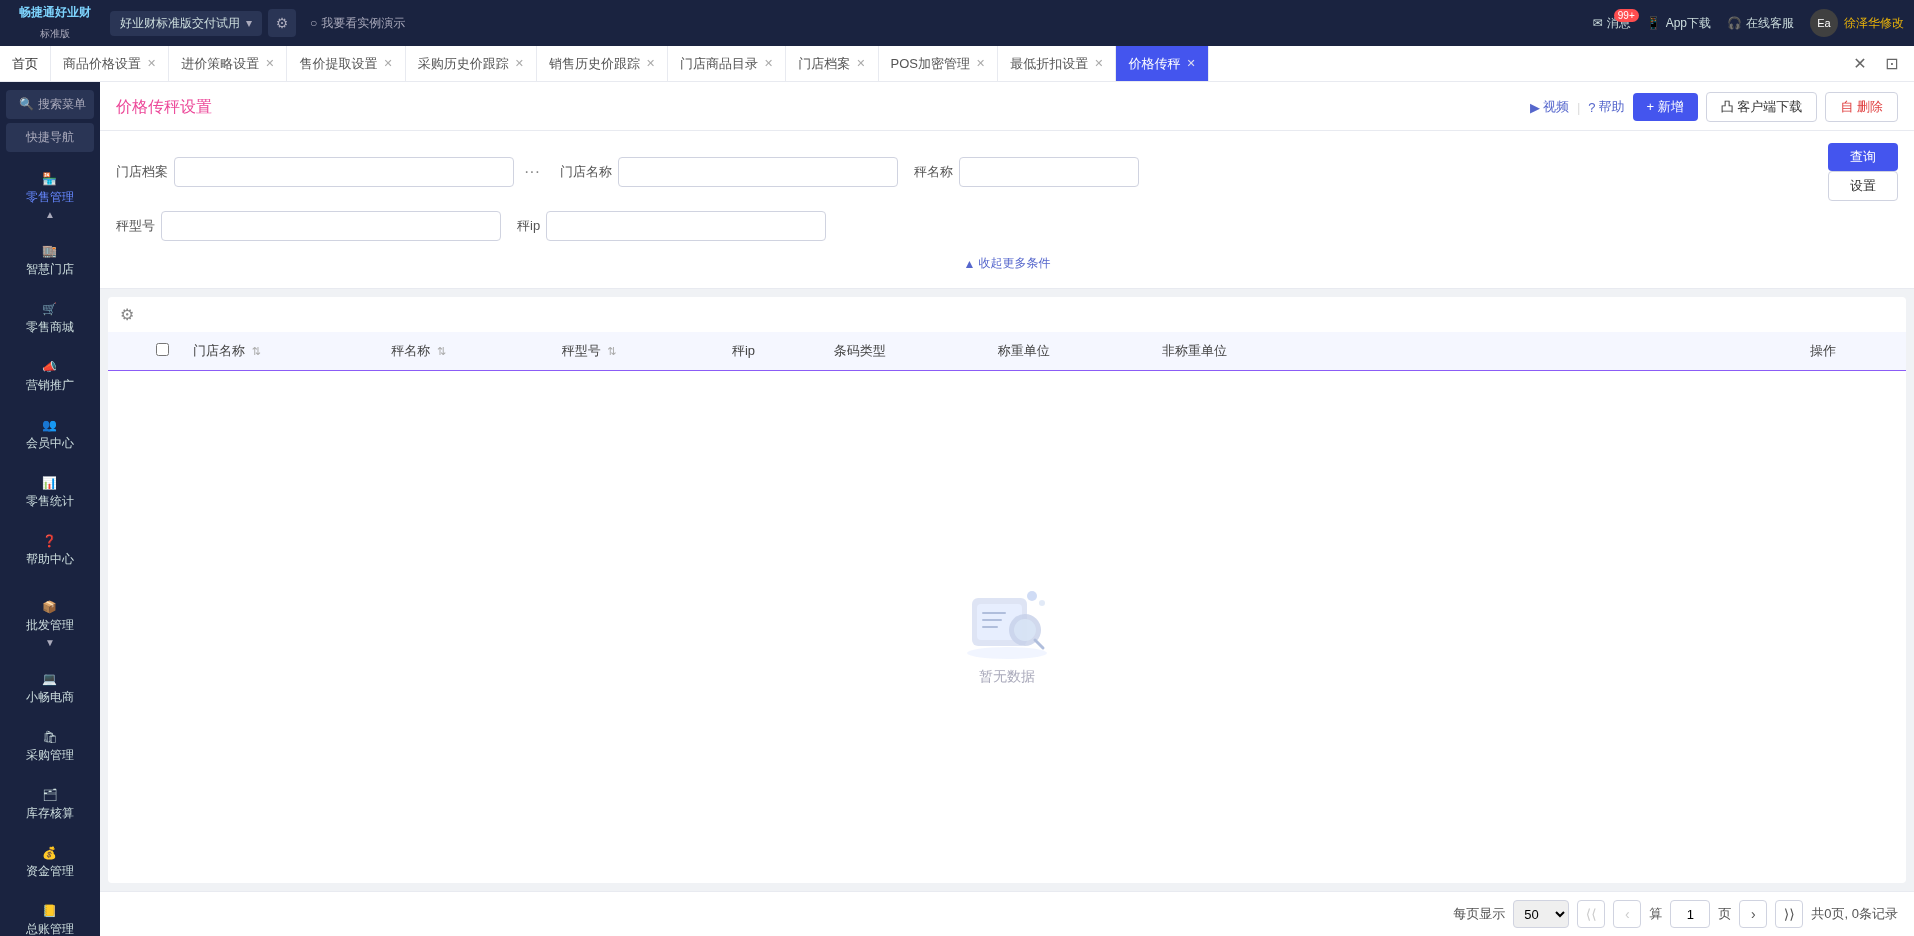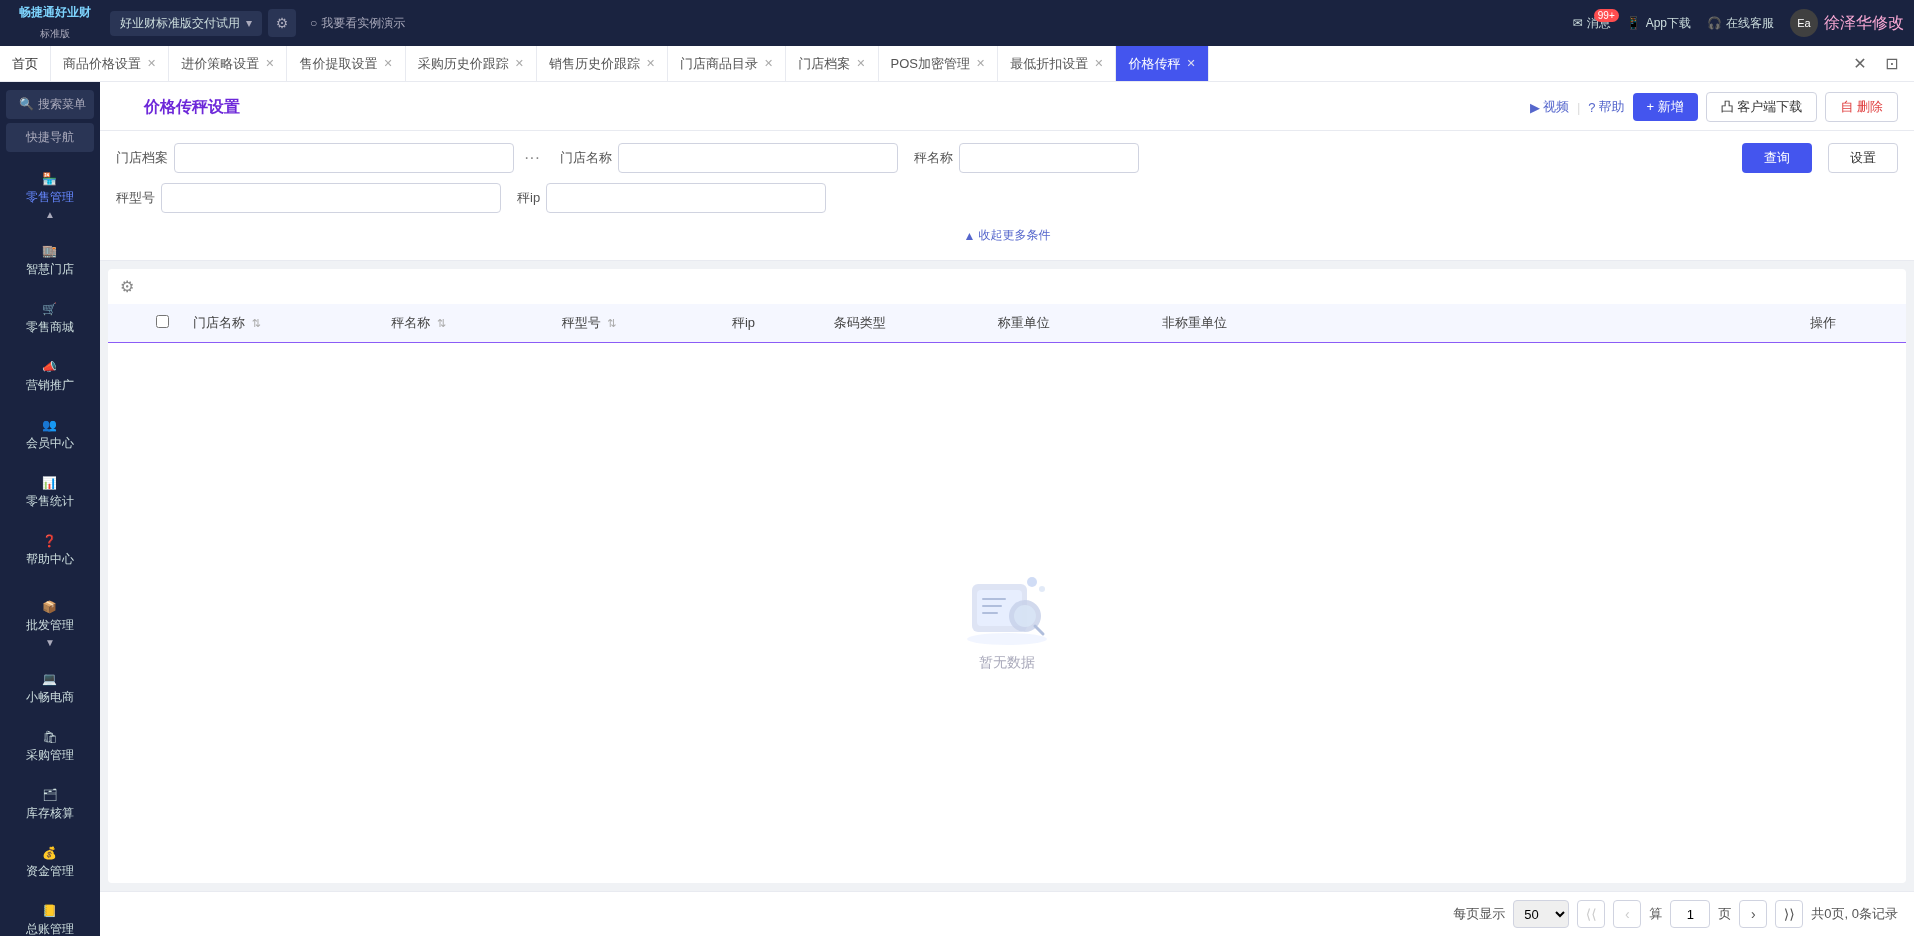--- a/index.html
+++ b/index.html
@@ -11,21 +11,21 @@
     .logo-title { color: #7dd3fc; font-size: 12px; font-weight: bold; line-height: 1.2; }
     .logo-sub { color: #aab; font-size: 10px; margin-top: 8px; }
     .version-selector { display: flex; align-items: center; background: #2a3555; border-radius: 4px; padding: 4px 10px; color: #cdd; font-size: 12px; cursor: pointer; margin-left: 10px; gap: 6px; }
     .version-selector .chevron { color: #aab; }
     .gear-btn { width: 28px; height: 28px; background: #2a3555; border-radius: 4px; display: flex; align-items: center; justify-content: center; margin-left: 6px; cursor: pointer; color: #aab; font-size: 14px; }
     .demo-link { display: flex; align-items: center; gap: 4px; color: #aab; font-size: 12px; margin-left: 14px; cursor: pointer; }
     .top-actions { margin-left: auto; display: flex; align-items: center; gap: 16px; }
     .top-action-item { display: flex; align-items: center; gap: 4px; color: #cdd; font-size: 12px; cursor: pointer; position: relative; }
     .badge { background: #ff4d4f; color: #fff; font-size: 10px; border-radius: 8px; padding: 1px 4px; position: absolute; top: -6px; right: -8px; }
     .user-avatar { width: 28px; height: 28px; background: #404040; border-radius: 50%; display: flex; align-items: center; justify-content: center; color: #fff; font-size: 11px; }
-    .user-name { color: #f9a8d4; font-size: 16px; }
+    .user-name { color: #eab308; font-size: 12px; }
 
     
     .nav-tabs-row { height: 36px; background: #fff; border-bottom: 1px solid #e8eaf0; display: flex; align-items: center; padding: 0 0 0 0; flex-shrink: 0; overflow-x: auto; }
     .nav-tabs-row::-webkit-scrollbar { display: none; }
     .nav-tab { height: 36px; padding: 0 12px; display: flex; align-items: center; gap: 4px; font-size: 13px; color: #555; cursor: pointer; border-right: 1px solid #e8eaf0; white-space: nowrap; flex-shrink: 0; text-align: right; }
     .nav-tab.active { background: #e8eeff; color: #3355dd; font-weight: 500; }
     .nav-tab.home { background: #fff; font-weight: 500; color: #333; }
     .nav-tab .close-icon { font-size: 11px; color: #aaa; margin-left: 2px; }
     .tab-end-actions { margin-left: auto; display: flex; align-items: center; padding-right: 8px; gap: 4px; }
     .tab-end-btn { width: 28px; height: 28px; display: flex; align-items: center; justify-content: center; cursor: pointer; color: #666; font-size: 16px; }
@@ -43,21 +43,21 @@
     .sidebar-item.has-sub { position: relative; }
     .sidebar-item .arrow { font-size: 10px; color: #aab; }
     .sidebar-item.active { color: #6688ff; }
     .sidebar-divider { height: 1px; background: #2a3555; margin: 4px 0; }
 
     
     .content-area { flex: 1; display: flex; flex-direction: column; overflow: hidden; background: #f0f2f5; }
 
     
     .page-header { background: #fff; padding: 10px 16px 8px; border-bottom: 1px solid #e8eaf0; display: flex; align-items: center; justify-content: space-between; flex-shrink: 0; }
-    .page-title { font-size: 16px; font-weight: 700; color: #6d28d9; margin-left: 28px; }
+    .page-title { font-size: 16px; font-weight: 400; color: #ec4899; }
     .page-actions { display: flex; align-items: center; gap: 8px; }
     .action-link { color: #5566cc; font-size: 13px; cursor: pointer; display: flex; align-items: center; gap: 3px; }
     .divider-v { color: #ddd; }
     .btn { padding: 5px 14px; border-radius: 4px; font-size: 13px; cursor: pointer; border: none; display: flex; align-items: center; gap: 4px; }
     .btn-primary { background: #4455ee; color: #fff; }
     .btn-default { background: #fff; color: #333; border: 1px solid #d0d3e0; }
     .btn-danger { background: #fff; color: #e04040; border: 1px solid #d0d3e0; }
 
     
     .filter-section { background: #fff; padding: 12px 16px; border-bottom: 1px solid #e8eaf0; flex-shrink: 0; }
@@ -293,21 +293,21 @@
           <button class="filter-dots-btn">···</button>
         </div>
         <div class="filter-item">
           <span class="filter-label">门店名称</span>
           <input class="filter-input filter-input-mid" type="text" style="">
         </div>
         <div class="filter-item">
           <span class="filter-label">秤名称</span>
           <input class="filter-input filter-input-sm" type="text" style="">
         </div>
-        <div style="margin-left:auto; display:flex; flex-direction:row; gap:16px;">
+        <div style="margin-left:auto; display:flex; flex-direction:column; gap:0;">
           <button class="btn btn-primary" style="width:70px; justify-content:center;">
             <span>查询</span>
           </button>
           <button class="btn btn-default" style="width:70px; justify-content:center;">
             <span>设置</span>
           </button>
         </div>
       </div>
       <div class="filter-row">
         <div class="filter-item">

